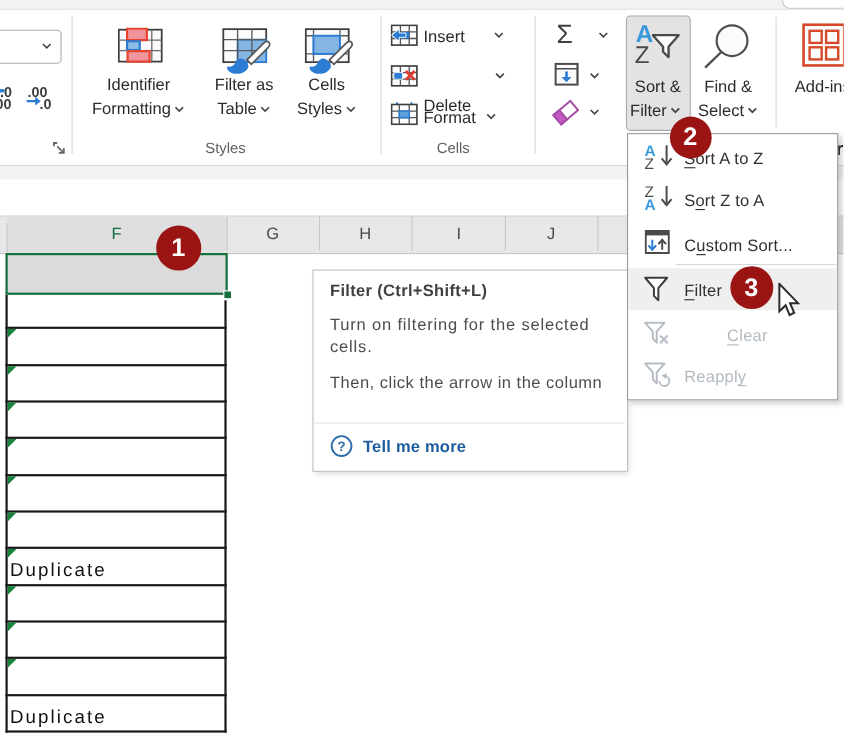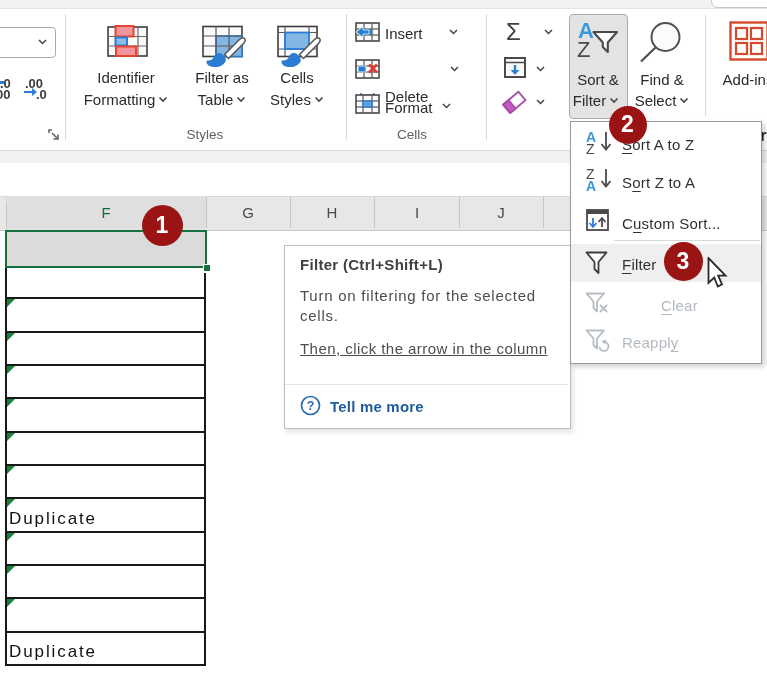--- a/index.html
+++ b/index.html
@@ -244,21 +244,21 @@
   <div class="abs" style="left:9px;top:641.5px;font-size:17px;color:#111;letter-spacing:1.9px;">Duplicate</div>
 
   <div class="abs" style="left:5px;top:230px;width:202px;height:38px;background:#dbdbdb;border:2.5px solid #15703e;box-sizing:border-box;"></div>
   <div class="abs" style="left:202.5px;top:263.5px;width:9px;height:9px;background:#fff;"></div>
   <div class="abs" style="left:204px;top:265px;width:6px;height:6px;background:#15703e;"></div>
 
   <div class="abs" style="left:284px;top:245px;width:285px;height:182px;background:#fff;border:1px solid #bfbfbf;box-shadow:2px 3px 5px rgba(0,0,0,0.12);"></div>
   <div class="abs" style="left:300px;top:286.7px;font-size:15px;color:#4d4d4d;letter-spacing:0.75px;">Turn on filtering for the selected</div>
   <div class="abs" style="left:300px;top:256px;font-size:15px;font-weight:bold;color:#404040;letter-spacing:0.3px;">Filter (Ctrl+Shift+L)</div>
   <div class="abs" style="left:300px;top:306.7px;font-size:15px;color:#4d4d4d;letter-spacing:0.75px;">cells.</div>
-  <div class="abs" style="left:300px;top:340.2px;font-size:15px;color:#4d4d4d;letter-spacing:0.45px;text-decoration:underline;">Then, click the arrow in the column</div>
+  <div class="abs" style="left:300px;top:340.2px;font-size:15px;color:#4d4d4d;letter-spacing:0.45px;">Then, click the arrow in the column</div>
   <div class="abs" style="left:285px;top:384px;width:283px;height:1px;background:#e2e2e2;"></div>
   <svg class="abs" style="left:300px;top:395px;" width="21" height="21">
     <circle cx="10.5" cy="10.5" r="9" fill="#fff" stroke="#2a6ba8" stroke-width="1.7"></circle>
     <text x="10.5" y="15" text-anchor="middle" font-size="12.5" font-weight="bold" fill="#2a6ba8" font-family="Liberation Sans">?</text>
   </svg>
   <div class="abs" style="left:330px;top:398px;font-size:15px;font-weight:bold;color:#1e5c9e;letter-spacing:0.2px;">Tell me more</div>
 
   <div class="abs" style="left:760px;top:126px;font-size:17px;font-weight:bold;color:#222;">r</div>
   <div class="abs" style="left:569.5px;top:120.5px;width:192px;height:243px;background:#fff;border:1px solid #9a9a9a;box-shadow:3px 3px 5px rgba(0,0,0,0.18);box-sizing:border-box;"></div>
   <div class="abs" style="left:570.5px;top:243.5px;width:190px;height:38.5px;background:#efefef;"></div>

